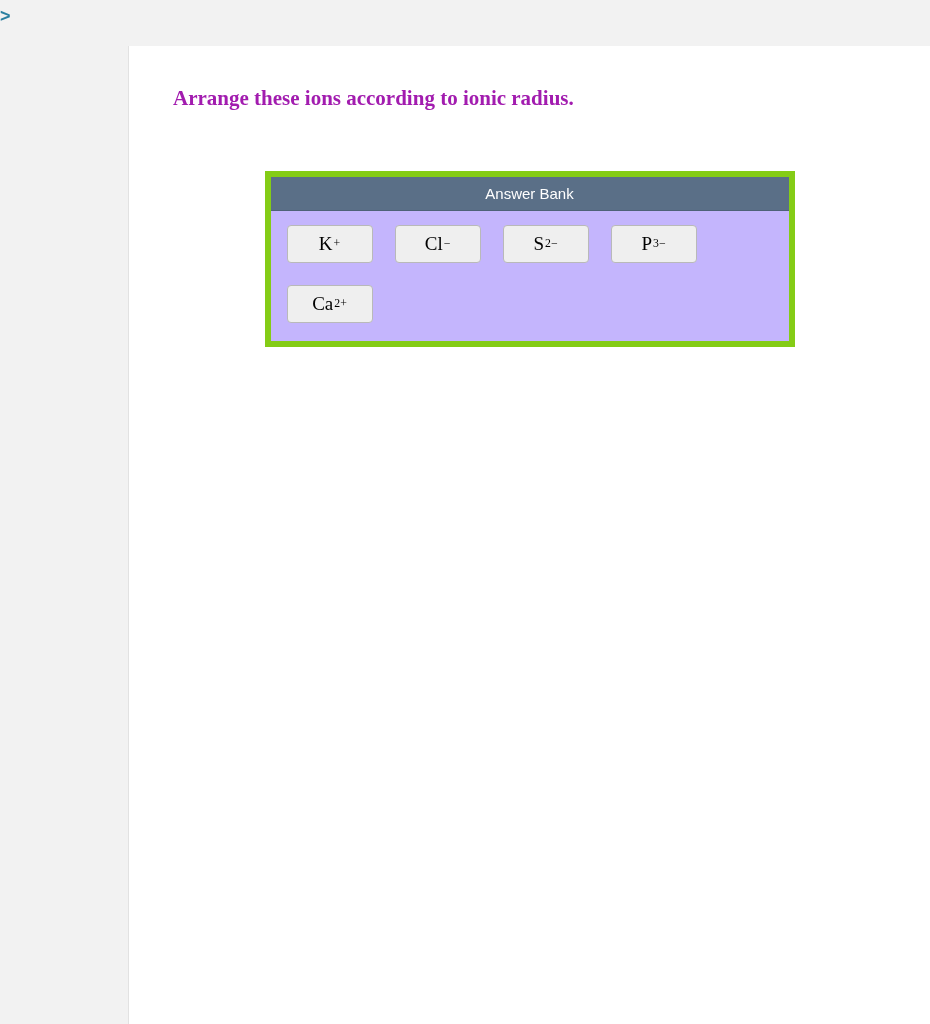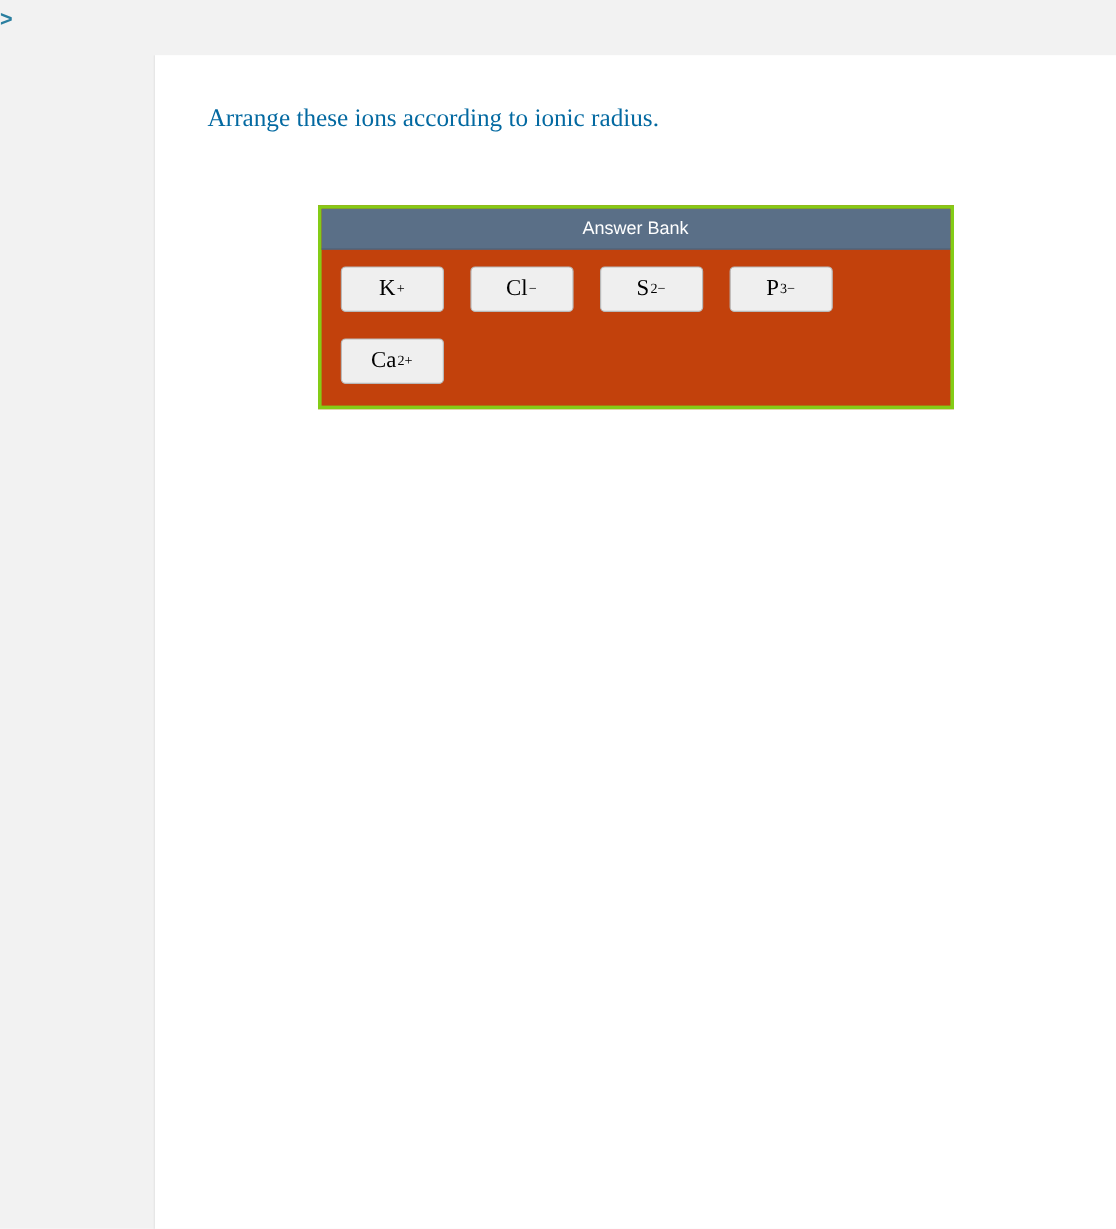--- a/index.html
+++ b/index.html
@@ -27,23 +27,23 @@
     top: 46px;
     left: 128px;
     right: 0;
     bottom: 0;
     background: #ffffff;
     border-left: 1px solid #e2e2e2;
     padding: 40px 44px;
   }
   .question-text {
     font-size: 21px;
-    color: #0369a1;
+    color: #a21caf;
     margin: 0 0 60px 0;
-    font-weight: 400;
+    font-weight: 700;
   }
   .rank-column {
     display: flex;
     flex-direction: column;
     align-items: center;
     margin-bottom: 40px;
   }
   .rank-label {
     font-size: 20px;
     color: #000;
@@ -52,22 +52,22 @@
   .drop-zone {
     width: 210px;
     height: 280px;
     border: 1px solid #c8c8c8;
     border-radius: 6px;
     background: #fff;
   }
   .answer-bank-container {
     width: 530px;
     margin: 0 auto;
-    border: 3px solid #84cc16;
-    background: #c2410c;
+    border: 6px solid #84cc16;
+    background: #c4b5fd;
   }
   .answer-bank-header {
     background: #5a6f87;
     color: #fff;
     text-align: center;
     font-family: Arial, Helvetica, sans-serif;
     font-size: 15px;
     padding: 8px 0;
     border-bottom: 1px solid #4e6178;
   }

